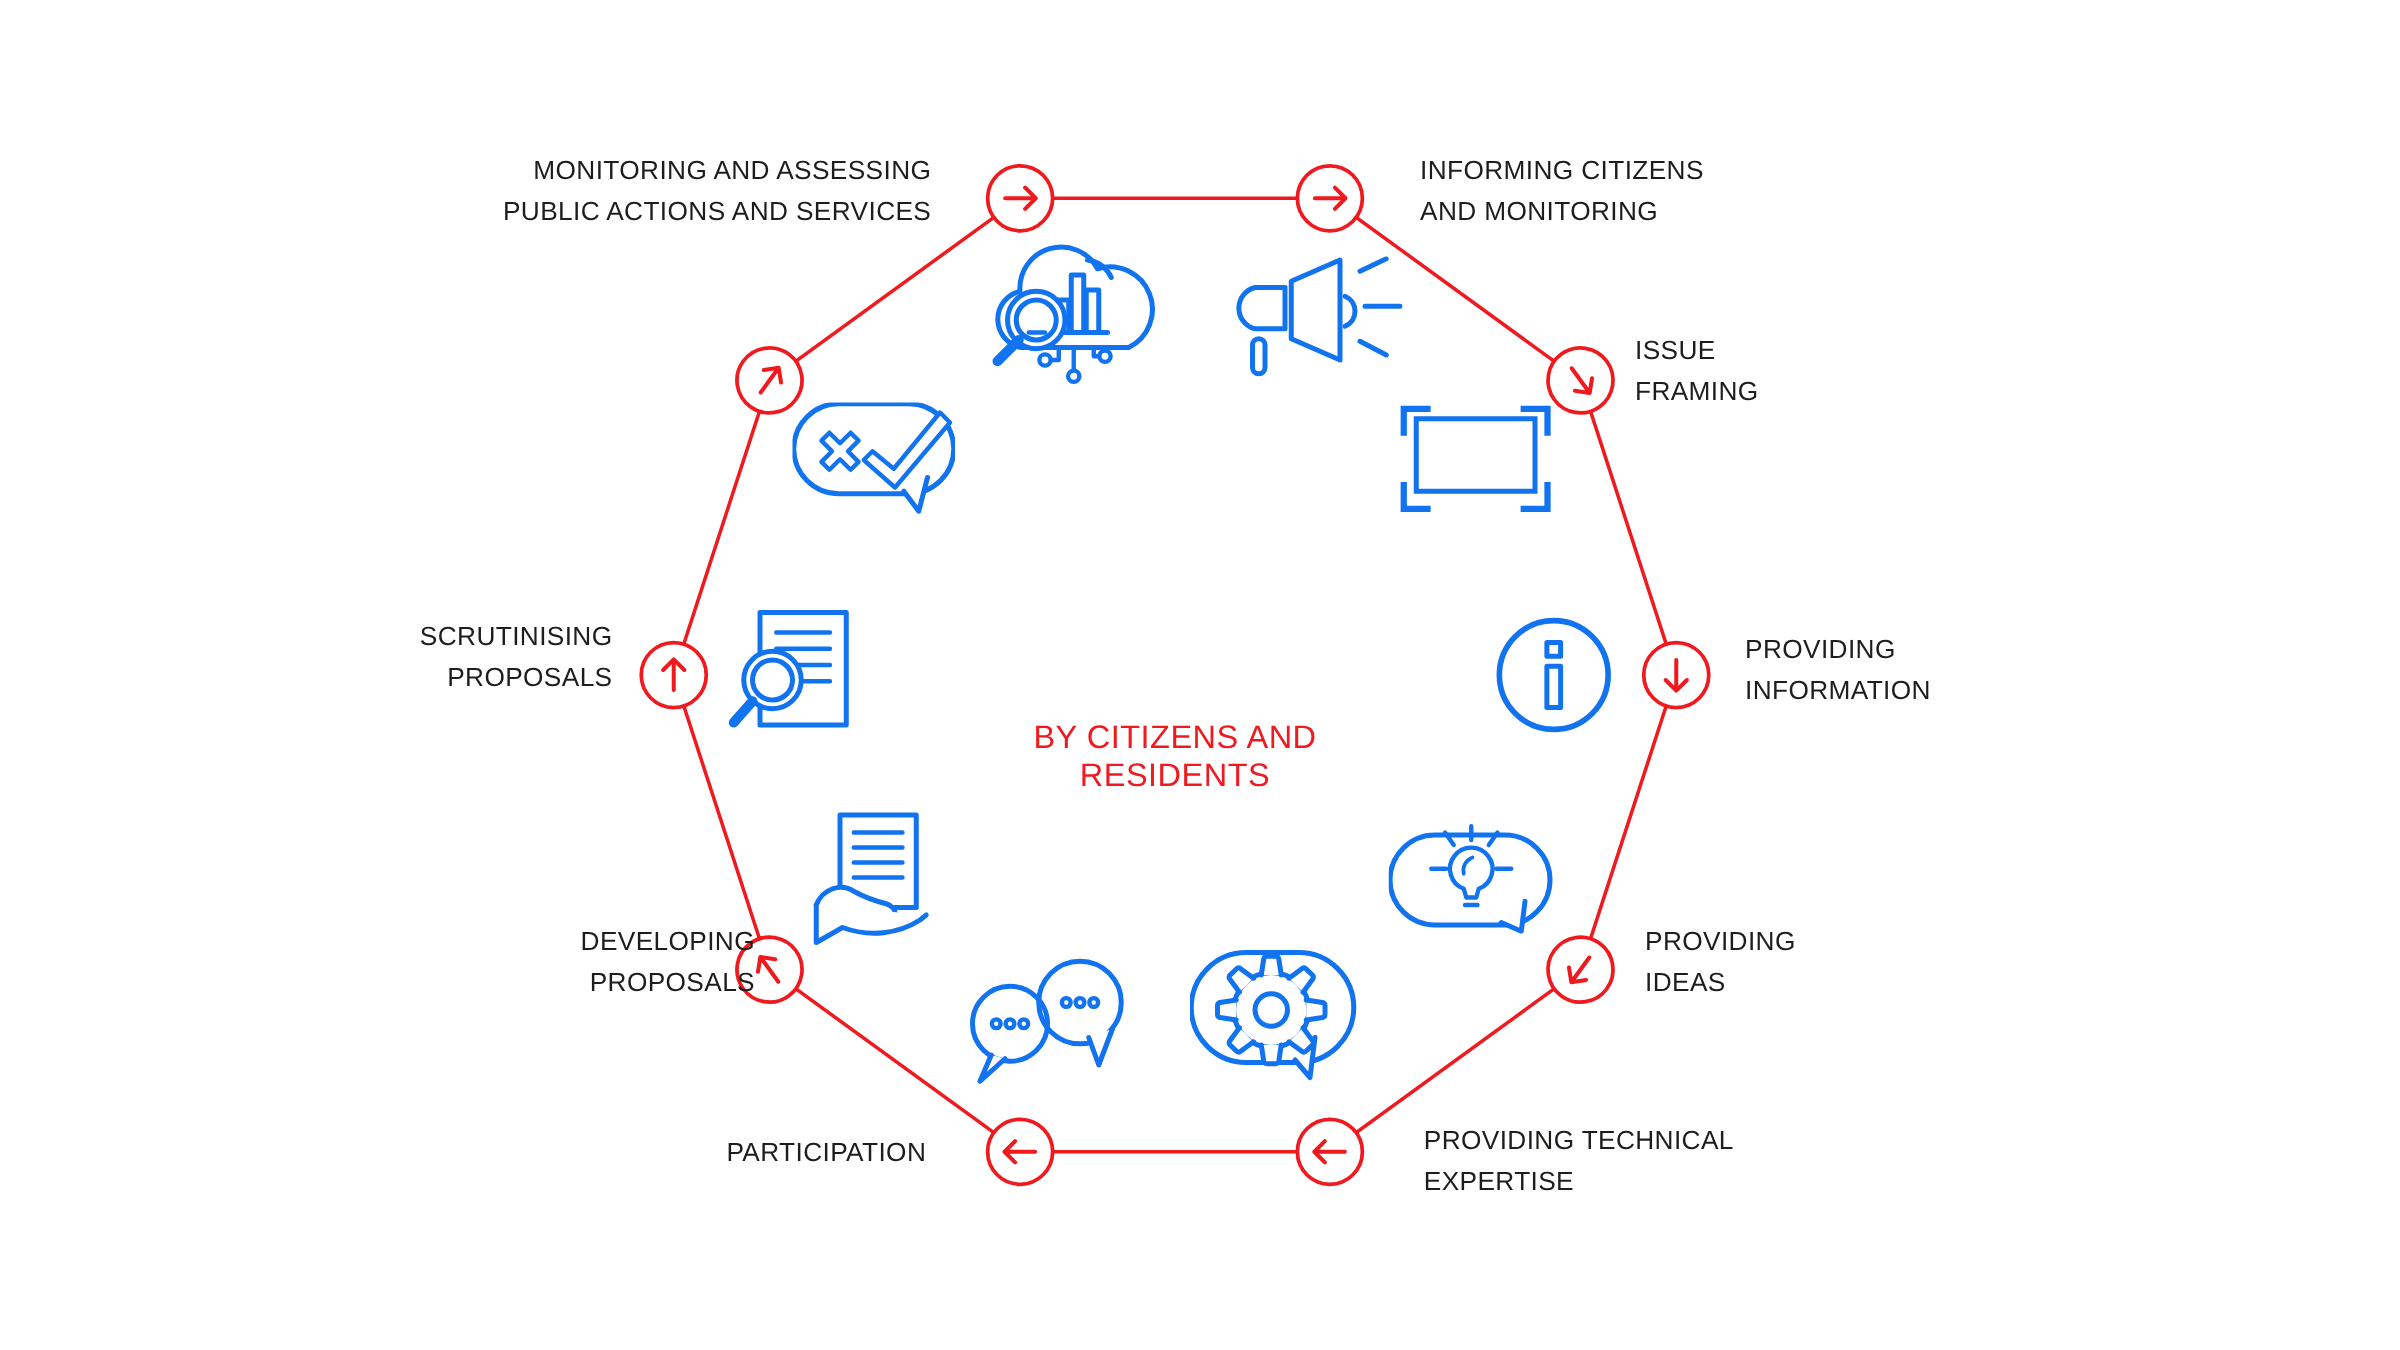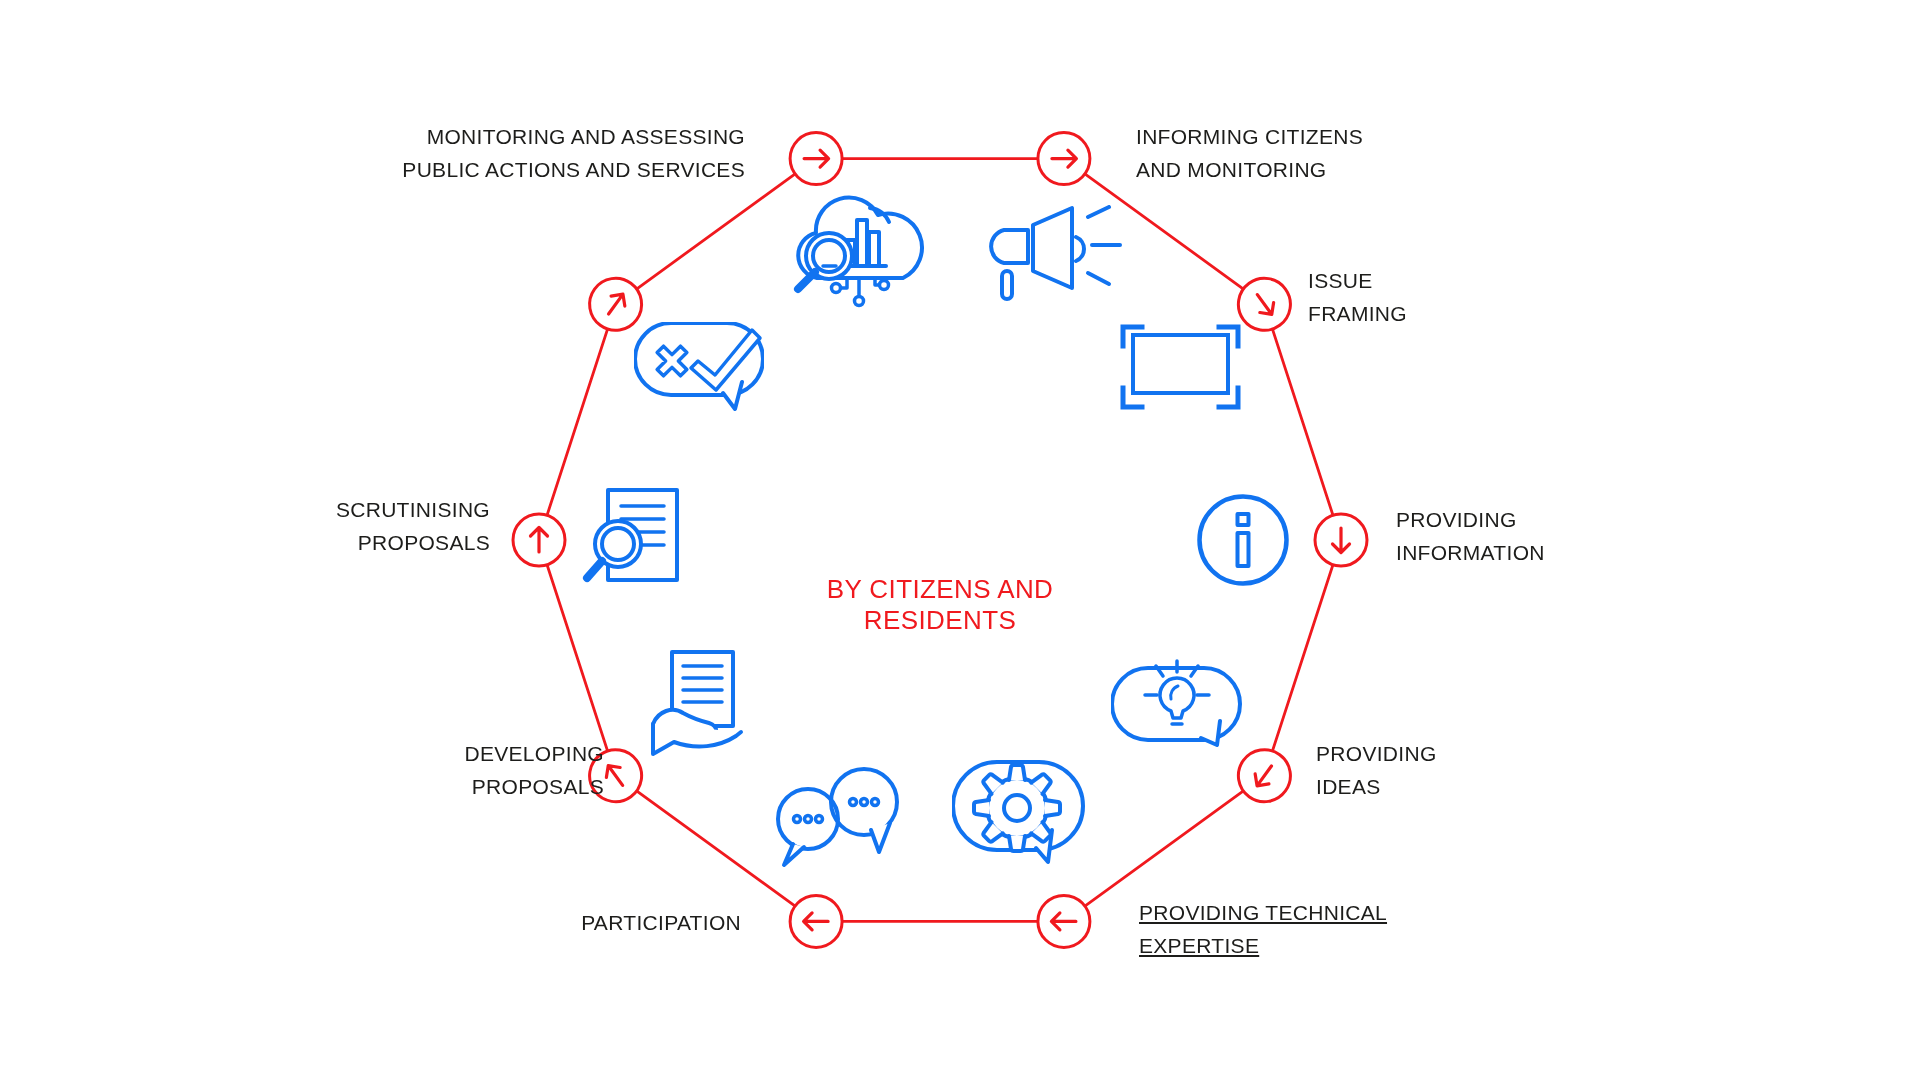--- a/index.html
+++ b/index.html
@@ -102,21 +102,21 @@
   <div class="node-label align-right" style="right:1175px;top:120px;">MONITORING AND ASSESSING
 PUBLIC ACTIONS AND SERVICES</div>
   <div class="node-label align-left" style="left:1136px;top:120px;">INFORMING CITIZENS
 AND MONITORING</div>
   <div class="node-label align-left" style="left:1308px;top:264px;">ISSUE
 FRAMING</div>
   <div class="node-label align-left" style="left:1396px;top:503px;">PROVIDING
 INFORMATION</div>
   <div class="node-label align-left" style="left:1316px;top:737px;">PROVIDING
 IDEAS</div>
-  <div class="node-label align-left" style="left:1139px;top:896px;text-decoration:underline;">PROVIDING TECHNICAL
+  <div class="node-label align-left" style="left:1139px;top:896px;">PROVIDING TECHNICAL
 EXPERTISE</div>
   <div class="node-label align-right" style="right:1179px;top:906px;">PARTICIPATION</div>
   <div class="node-label align-right" style="right:1316px;top:737px;">DEVELOPING
 PROPOSALS</div>
   <div class="node-label align-right" style="right:1430px;top:493px;">SCRUTINISING
 PROPOSALS</div>
 
   <div class="icon" style="left:780px;top:185px;">
     <svg width="160" height="130" viewBox="0 0 160 130" fill="none" stroke="currentColor" stroke-width="4" stroke-linecap="round" stroke-linejoin="round">
       <path d="M37,93 A23,23 0 0 1 36,48 A33,33 0 0 1 98,30 A34,34 0 0 1 123,93 Z" fill="#fff"></path>

